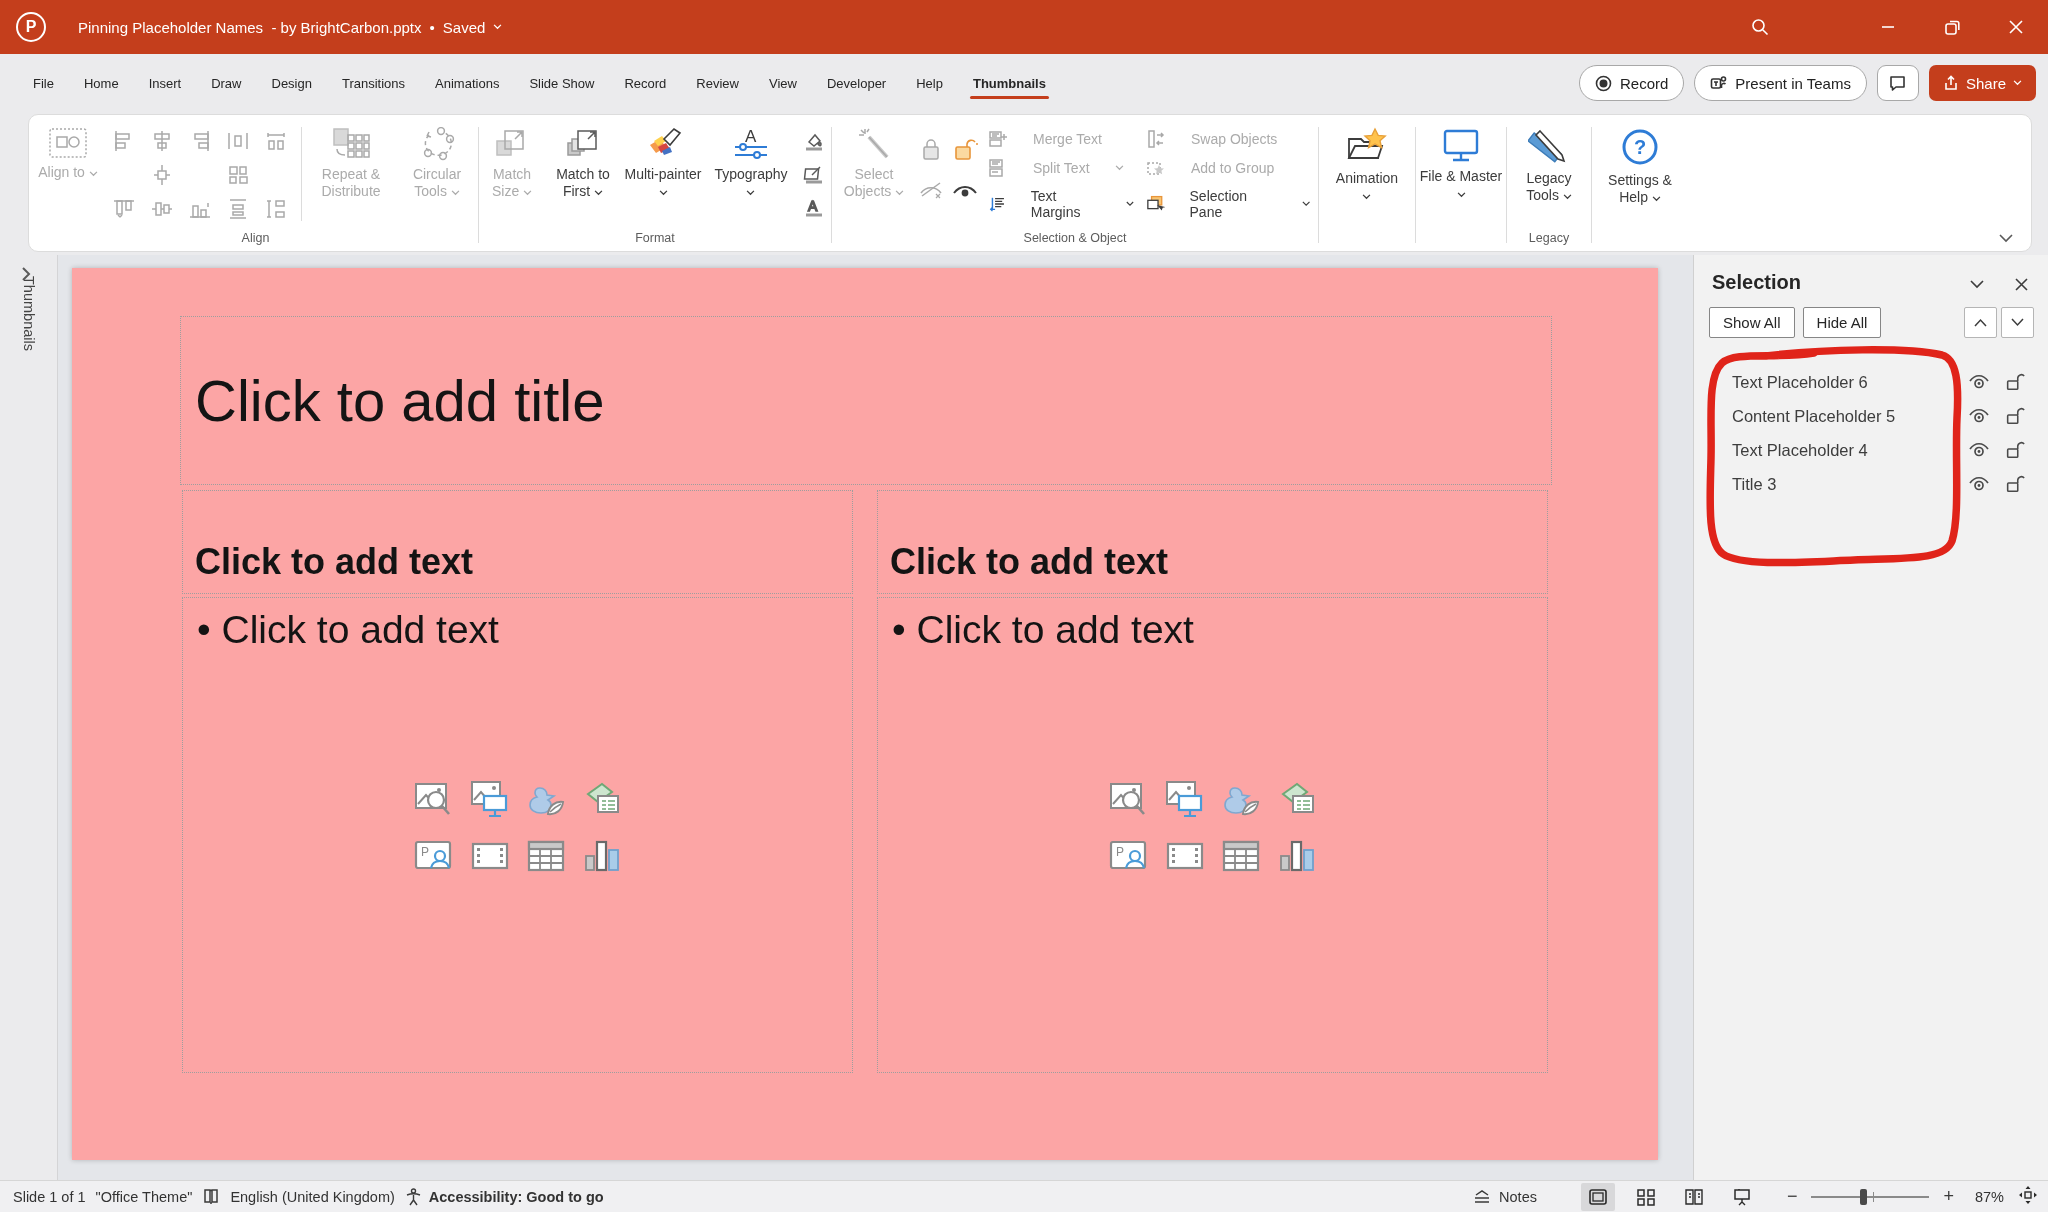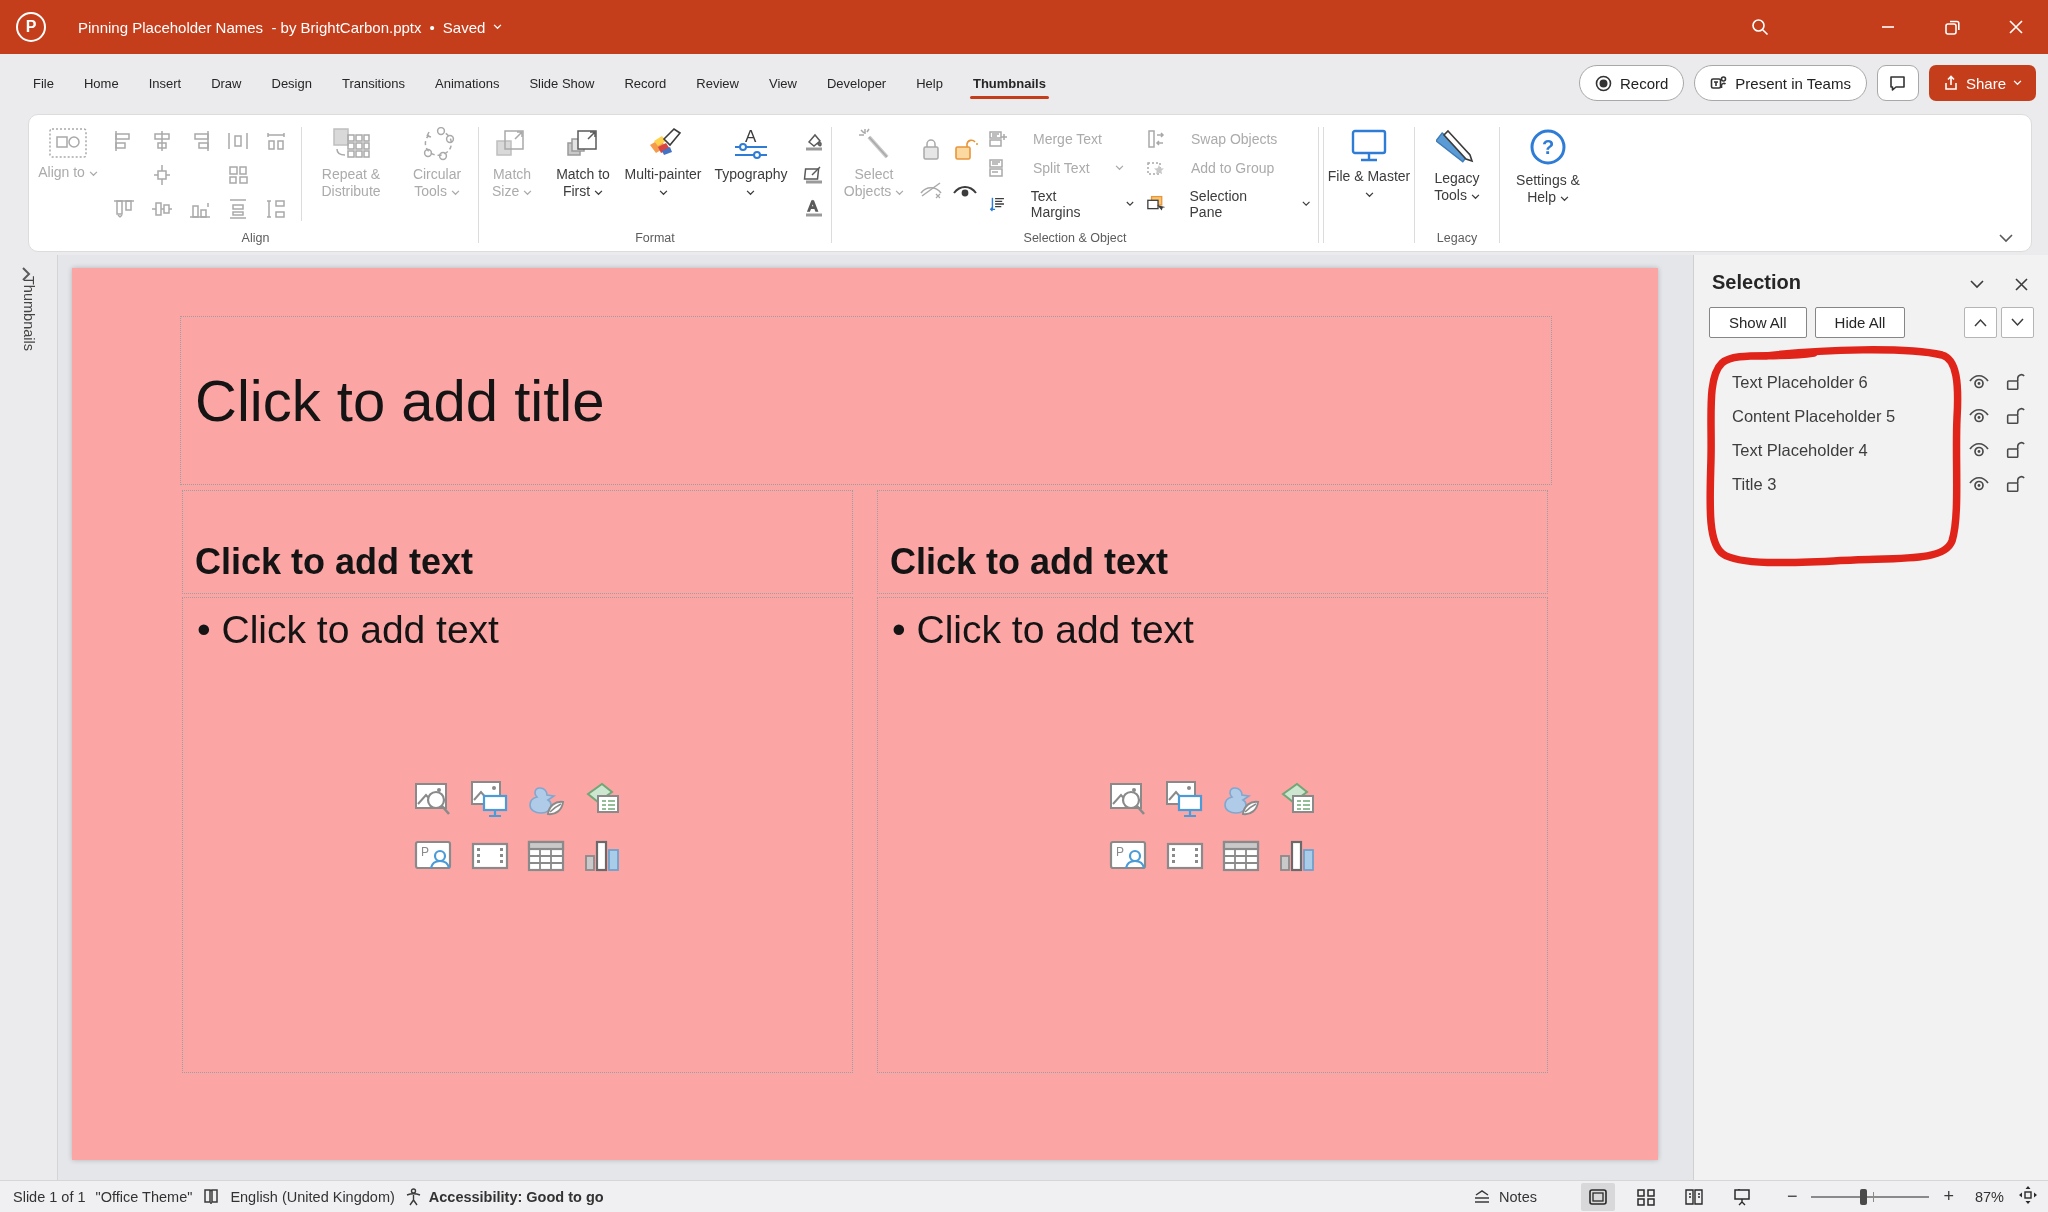--- a/index.html
+++ b/index.html
@@ -86,21 +86,21 @@
   .cpi { width:40px; height:40px; }
 
   
   .selpane { position:absolute; left:1693px; top:0; width:355px; height:925px;
     background:#F2F2F2; border-left:1px solid #D0D0D0; }
   .sp-title { position:absolute; left:18px; top:16px; font-size:20px; font-weight:700; color:#262626; }
   .sp-hdr-btn { position:absolute; top:16px; width:30px; height:26px;
     display:flex; align-items:center; justify-content:center; }
   .sp-btnrow { position:absolute; left:15px; top:52px; display:flex; gap:8px; }
   .sp-btn { height:31px; border:1px solid #868686; background:#fff; border-radius:2px;
-    padding:0 19px; font-size:15px; color:#262626; display:flex; align-items:center; }
+    padding:0 13px; font-size:15px; color:#262626; display:flex; align-items:center; }
   .sp-arrow { position:absolute; top:52px; width:33px; height:31px; border:1px solid #B5B5B5;
     background:#fff; border-radius:2px; display:flex; align-items:center; justify-content:center; }
   .sp-list { position:absolute; left:0; top:110px; width:355px; }
   .sp-row { height:34px; display:flex; align-items:center; position:relative; }
   .sp-name { margin-left:38px; font-size:16.5px; color:#3d3d3d; }
   .sp-eye { position:absolute; left:270px; width:30px; height:26px; display:flex; align-items:center; justify-content:center; }
   .sp-lock { position:absolute; left:306px; width:30px; height:26px; display:flex; align-items:center; justify-content:center; }
   .annot { position:absolute; left:0; top:85px; pointer-events:none; }
 
   
@@ -487,20 +487,32 @@
               </svg>
           </div>
         </div>
       </div>
       <div class="grp-label">Selection &amp; Object</div>
     </div>
 
     <div class="rsep"></div>
 
     <div class="grp">
+      <div class="grp-row">
+        <div class="bigbtn" style="width:92px">
+          <svg width="44" height="38" viewBox="0 0 44 38">
+              <path d="M4 12h12l3 3h14v16H4z" fill="#fff" stroke="#3c3c3c" stroke-width="1.8"></path>
+              <path d="M4 31l6-12h27l-4 12z" fill="#fff" stroke="#3c3c3c" stroke-width="1.8"></path>
+              <path d="M30 2l3.2 6.4 7 .7-5.2 4.6 1.5 6.9-6.5-3.6-6.4 3.6 1.5-6.9L20 9.1l7-.7z" fill="#FFC34D" stroke="#E8A13A" stroke-width="1.4"></path>
+            </svg>
+          <span class="lbl"><span>Animation</span><br><svg class="chev" viewBox="0 0 10 7">
+                <path d="M1 1l4 4 4-4"></path>
+              </svg></span>
+        </div>
+      </div>
       <div class="grp-label"></div>
     </div>
 
     <div class="rsep"></div>
 
     <div class="grp">
       <div class="grp-row">
         <div class="bigbtn" style="width:86px">
           <svg width="40" height="36" viewBox="0 0 40 36">
               <rect x="4" y="4" width="32" height="22" rx="2" fill="#fff" stroke="#2E7CD6" stroke-width="2.4"></rect>

